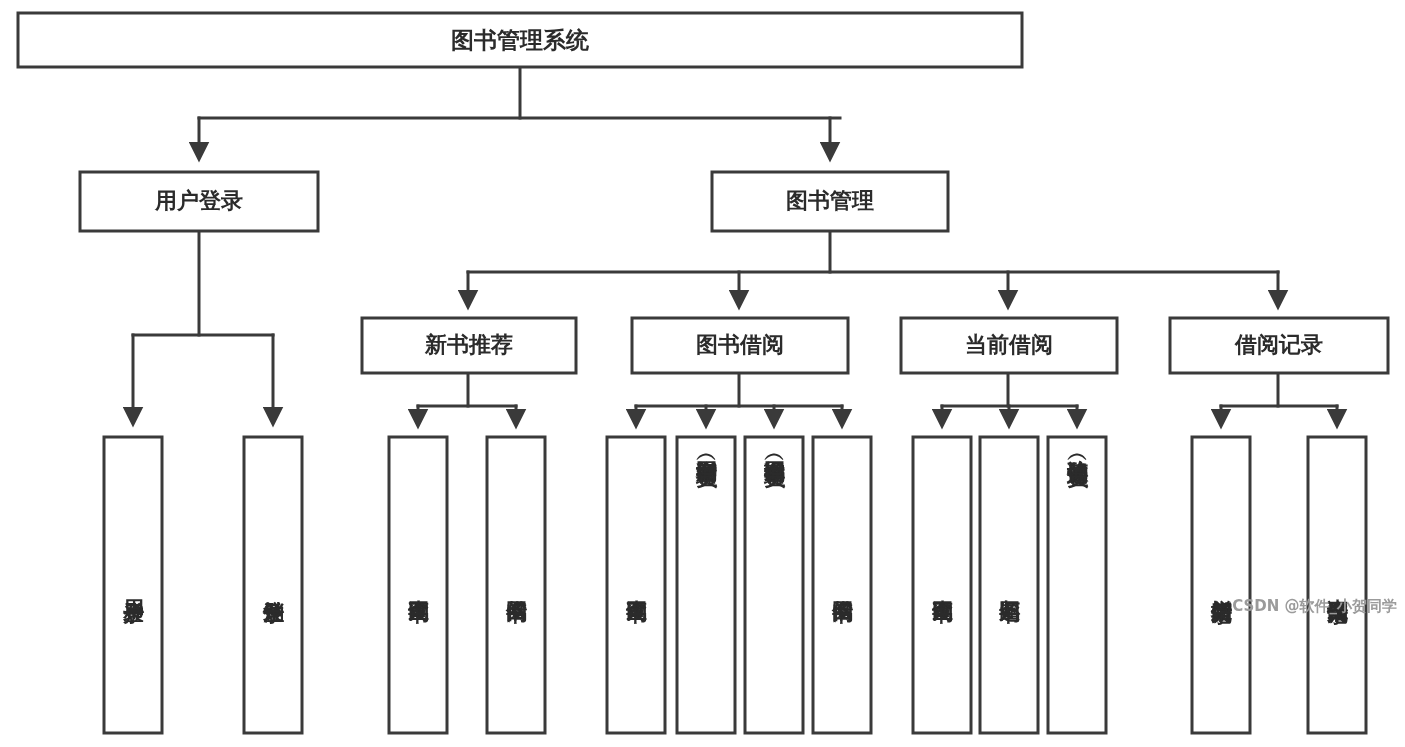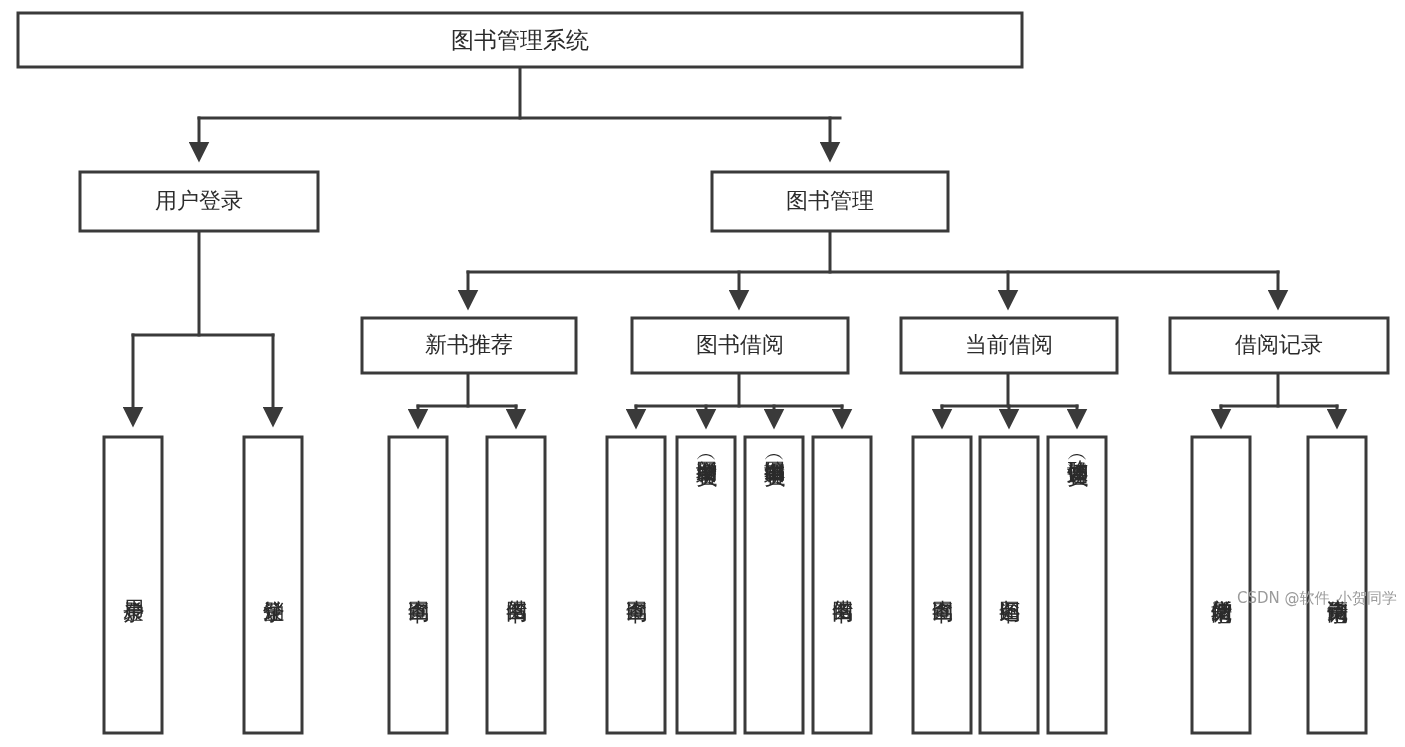--- a/index.html
+++ b/index.html
@@ -1,31 +1,31 @@
 <!DOCTYPE html>
 <html><head>
 <meta charset="utf-8">
 <style>
   html,body{margin:0;padding:0;background:#ffffff;}
   body{width:1405px;height:747px;overflow:hidden;
        font-family:"DejaVu Sans","Liberation Sans",sans-serif;}
-  #stage{position:relative;width:1405px;height:620px;background:#fff;}
+  #stage{position:relative;width:1405px;height:620px;background:#fff;font-weight:bold;}
   svg#diagram{position:absolute;left:0;top:0;width:1405px;height:747px;display:block;}
   .boxrect{fill:#ffffff;stroke:#3a3a3a;stroke-width:3;}
   .conn{stroke:#3a3a3a;stroke-width:3;fill:none;stroke-linecap:square;}
   .hlabel{font-size:22px;fill:#2b2b2b;text-anchor:middle;dominant-baseline:middle;
           font-family:"DejaVu Sans","Liberation Sans",sans-serif;}
   .rootlabel{font-size:23px;}
   .vlabel-wrap{position:absolute;display:flex;align-items:center;justify-content:center;
                pointer-events:none;}
   .vtext{writing-mode:vertical-rl;text-orientation:upright;
          font-size:21px;line-height:1.13;color:#2b2b2b;letter-spacing:1px;
          white-space:nowrap;text-align:center;
          font-family:"DejaVu Sans","Liberation Sans",sans-serif;}
-  .watermark{position:absolute;right:8px;bottom:12px;font-size:15px;color:#9b9b9b;
+  .watermark{position:absolute;right:8px;bottom:4px;font-size:15px;color:#9b9b9b;
              font-family:"DejaVu Sans","Liberation Sans",sans-serif;white-space:nowrap;}
 </style>
 </head>
 <body>
 
 <div id="stage">
 
   <svg id="diagram" viewBox="0 0 1405 747">
     <defs>
       <marker id="arrow" viewBox="0 0 12 12" refX="6" refY="6" markerWidth="7" markerHeight="7" orient="auto-start-reverse">

